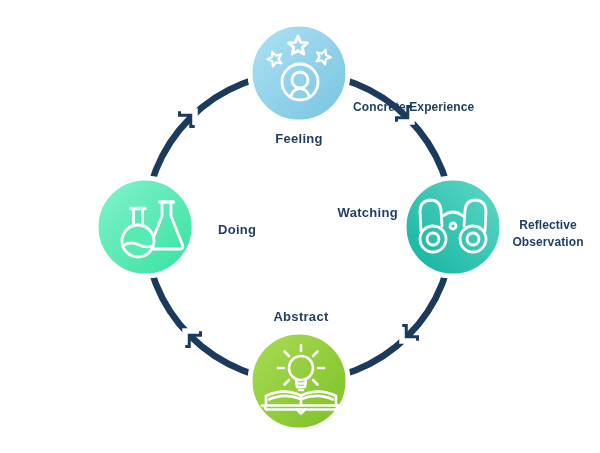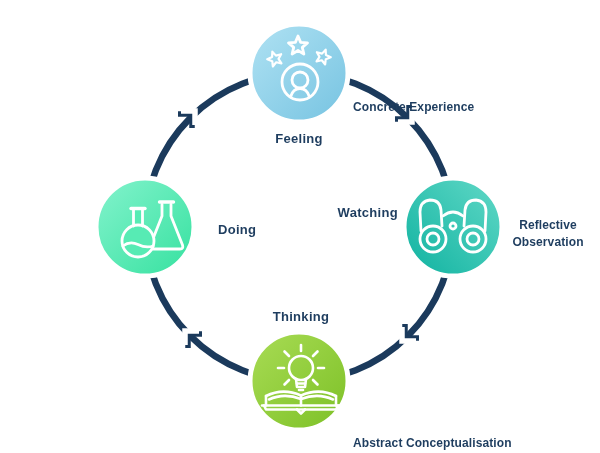--- a/index.html
+++ b/index.html
@@ -129,20 +129,19 @@
   </svg>
 
   <div class="lbl lbl-bold nowrap" style="left:353px;top:51px;">Concrete Experience</div>
 
   <div class="lbl lbl-mode ctr" style="left:249px;top:131px;width:100px;">Feeling</div>
 
   <div class="lbl lbl-mode rgt" style="left:316px;top:205px;width:82px;">Watching</div>
 
   <div class="lbl lbl-bold ctr" style="left:500px;top:205px;width:96px;margin-top:12px;">Reflective Observation</div>
 
-  <div class="lbl lbl-mode ctr" style="left:251px;top:309px;width:100px;">Thinking</div>
+  <div class="lbl lbl-mode ctr" style="left:251px;top:309px;width:100px;">Abstract</div>
 
-  <div class="lbl lbl-bold nowrap" style="left:353px;top:387px;">Abstract Conceptualisation</div>
 
   <div class="lbl lbl-mode" style="left:200px;top:222px;margin-left:18px;">Doing</div>
 
 
 </div>
 
 </body></html>

